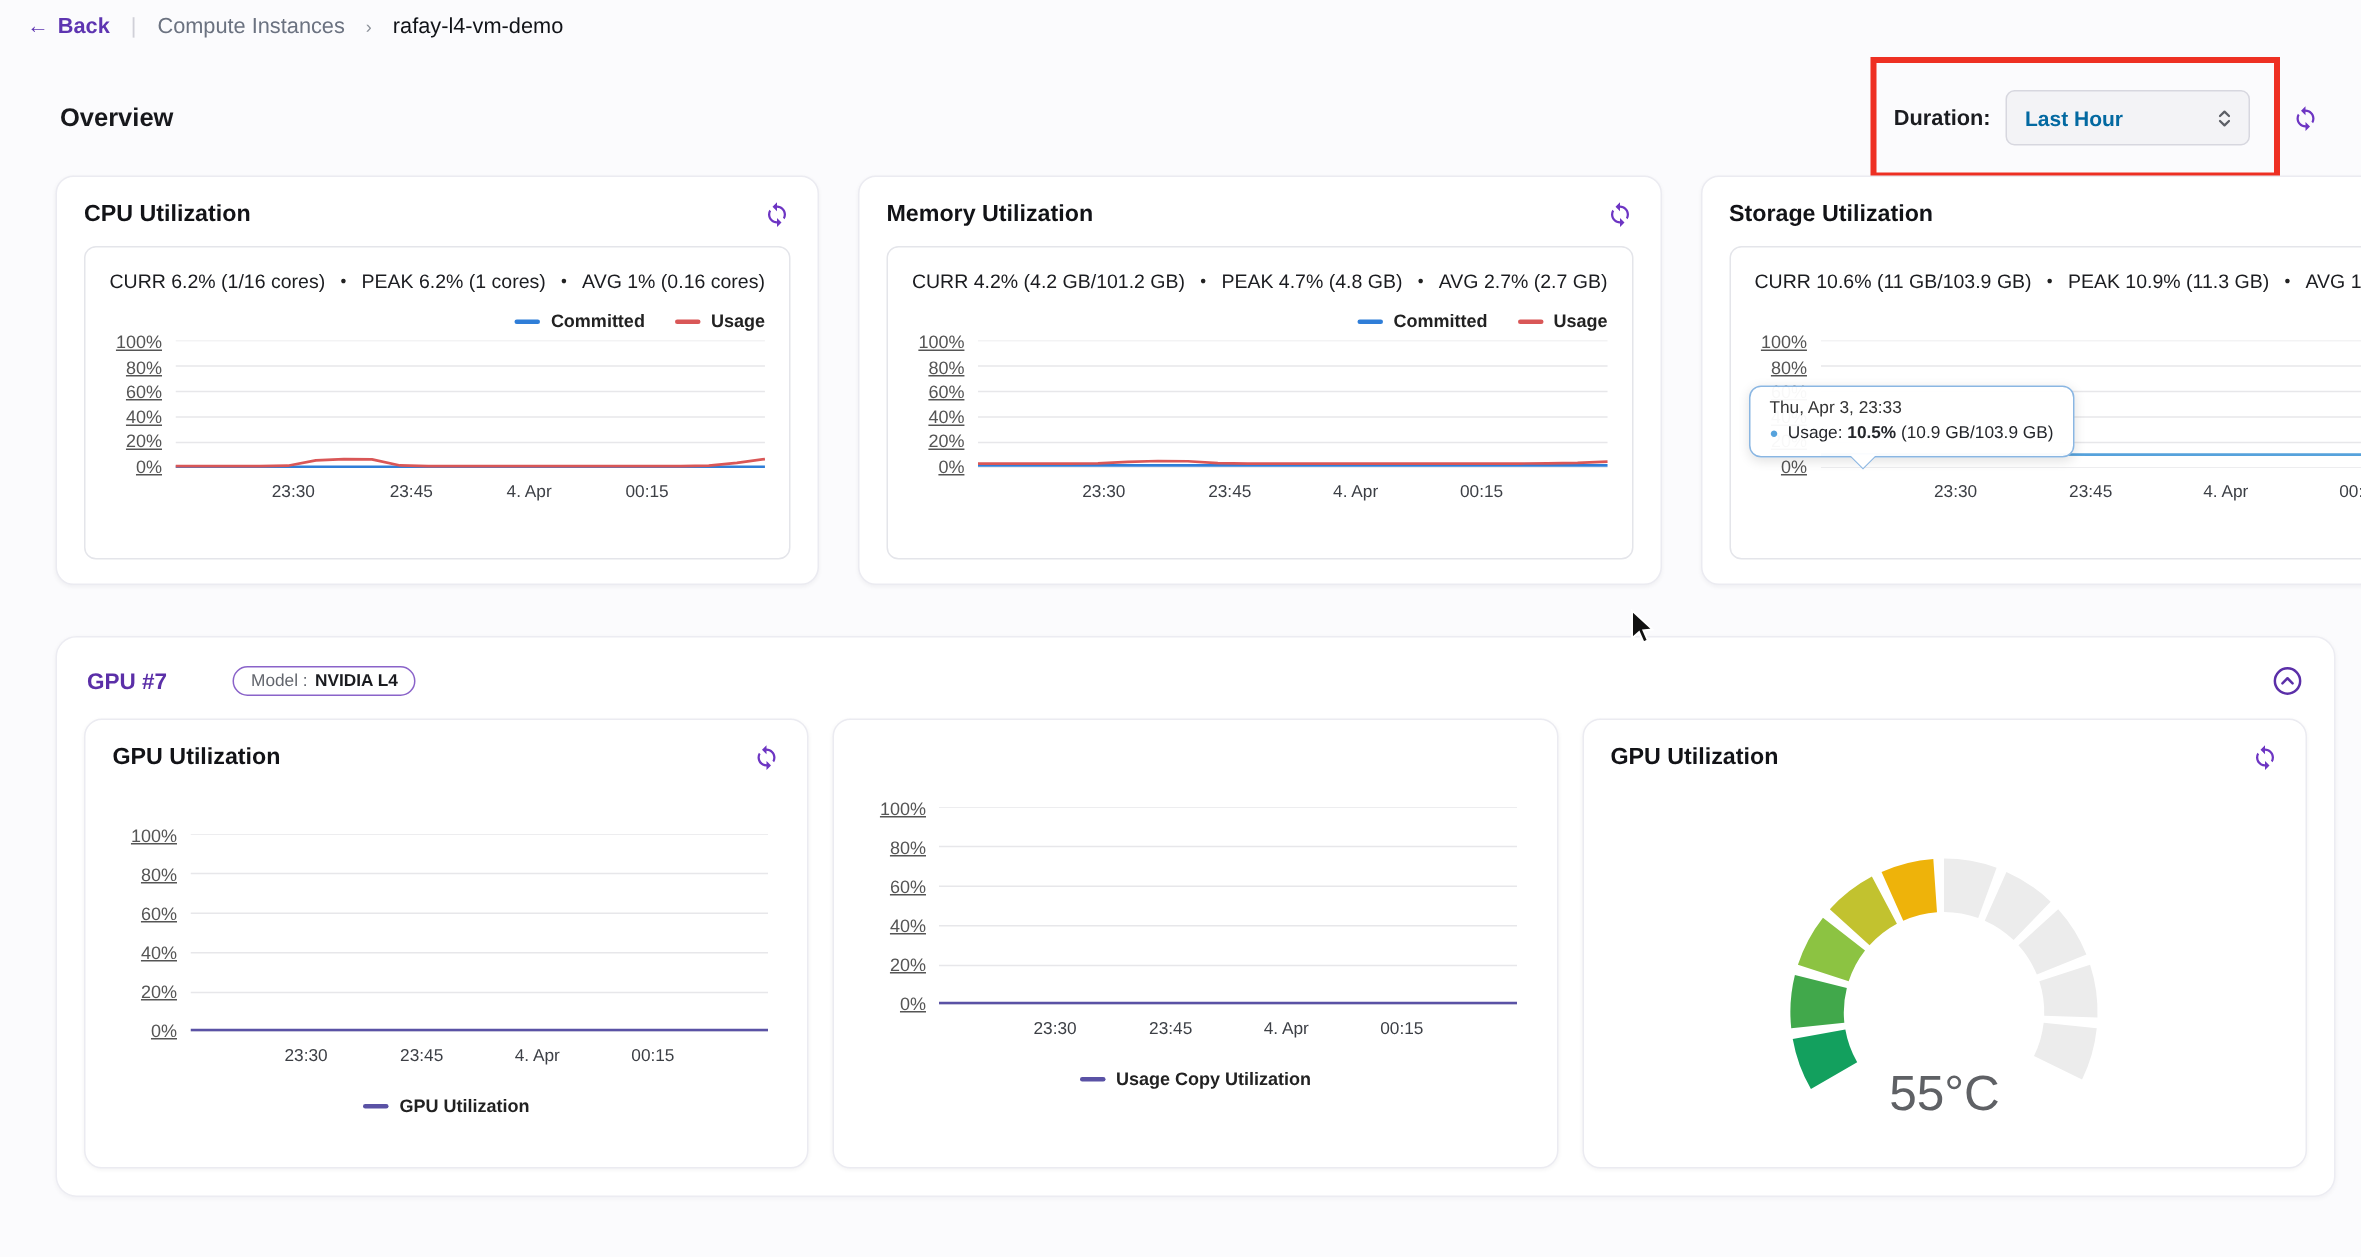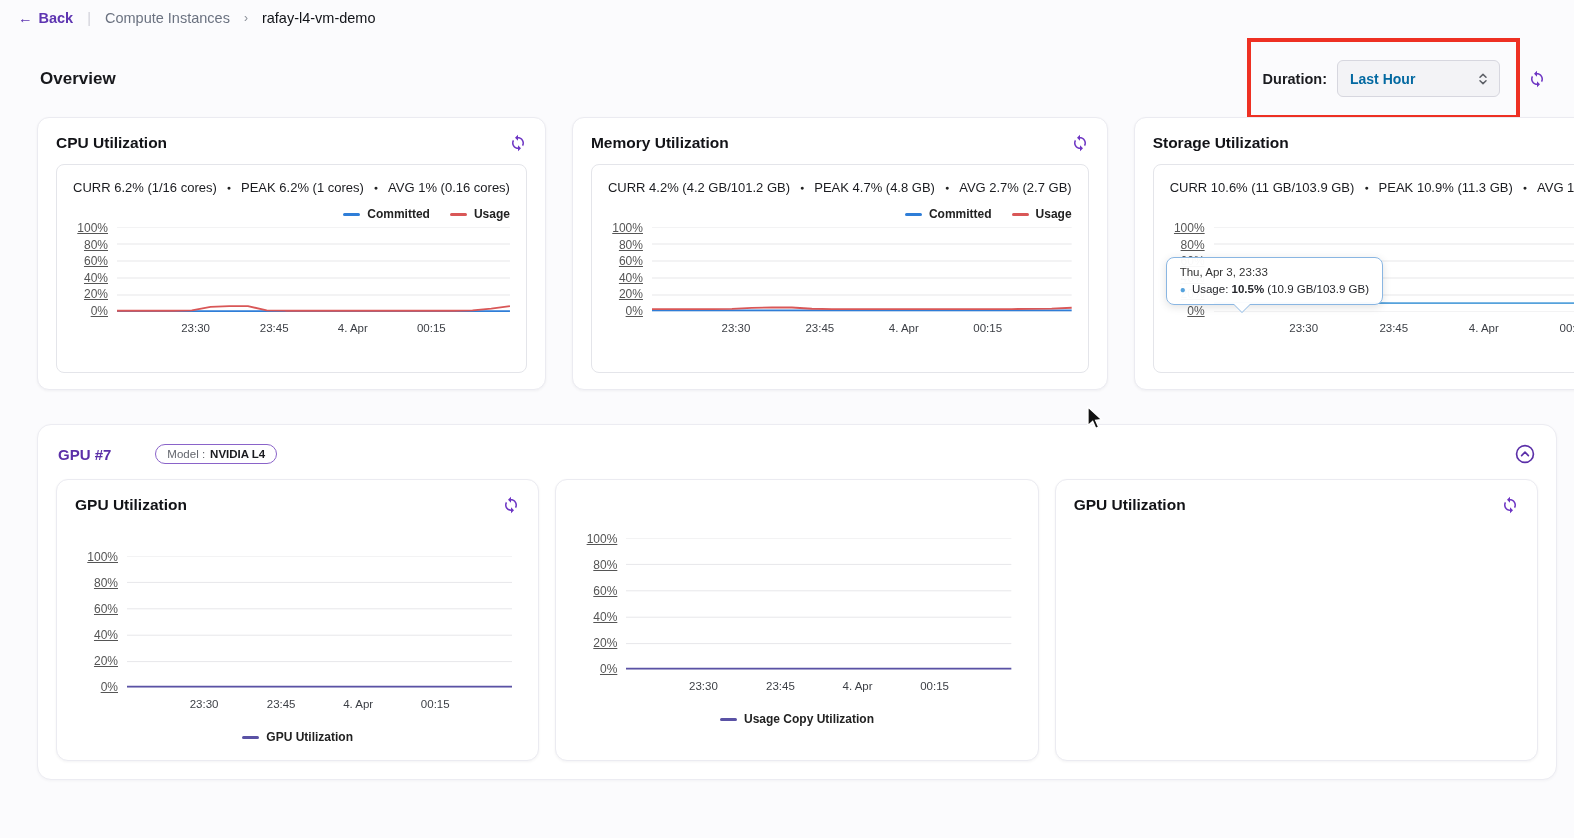--- a/index.html
+++ b/index.html
@@ -403,19 +403,34 @@
 
     <div class="card">
       <div class="card-head">
         <span class="card-title">GPU Utilization</span>
         <button class="icon-btn">
           <svg>
               <use href="#ic-refresh"></use>
             </svg>
           </button>
       </div>
+      <div class="gauge-wrap">
+          <svg viewBox="0 0 230 170">
+            <path d="M 35.3 138.0 A 92 92 0 0 1 24.4 108.0 L 55.9 102.4 A 60 60 0 0 0 63.0 122.0 Z" fill="#13a05e"></path>
+            <path d="M 23.5 101.6 A 92 92 0 0 1 25.7 69.7 L 56.8 77.5 A 60 60 0 0 0 55.3 98.3 Z" fill="#41a84b"></path>
+            <path d="M 27.5 63.6 A 92 92 0 0 1 42.5 35.4 L 67.7 55.1 A 60 60 0 0 0 57.9 73.5 Z" fill="#8cc342"></path>
+            <path d="M 46.6 30.4 A 92 92 0 0 1 71.8 10.8 L 86.8 39.0 A 60 60 0 0 0 70.4 51.9 Z" fill="#c2c22f"></path>
+            <path d="M 77.6 8.0 A 92 92 0 0 1 108.6 0.2 L 110.8 32.1 A 60 60 0 0 0 90.6 37.2 Z" fill="#eeb30a"></path>
+            <path d="M 115.0 0.0 A 92 92 0 0 1 146.5 5.5 L 135.5 35.6 A 60 60 0 0 0 115.0 32.0 Z" fill="#ececec"></path>
+            <path d="M 152.4 8.0 A 92 92 0 0 1 178.9 25.8 L 156.7 48.8 A 60 60 0 0 0 139.4 37.2 Z" fill="#ececec"></path>
+            <path d="M 183.4 30.4 A 92 92 0 0 1 200.3 57.5 L 170.6 69.5 A 60 60 0 0 0 159.6 51.9 Z" fill="#ececec"></path>
+            <path d="M 202.5 63.6 A 92 92 0 0 1 206.9 95.2 L 175.0 94.1 A 60 60 0 0 0 172.1 73.5 Z" fill="#ececec"></path>
+            <path d="M 206.5 101.6 A 92 92 0 0 1 197.7 132.3 L 168.9 118.3 A 60 60 0 0 0 174.7 98.3 Z" fill="#ececec"></path>
+          </svg>
+        <div class="gauge-value">55°C</div>
+      </div>
     </div>
   </div>
 </div>
 
 <svg class="cursor" width="19" height="26" viewBox="0 0 19 26">
   <path d="M2 1 L2 19.5 L6.7 15.4 L9.7 22.3 L12.6 21 L9.6 14.2 L15.6 13.6 Z" fill="#111" stroke="#fff" stroke-width="1.3"></path>
 </svg>
 
 </body></html>

